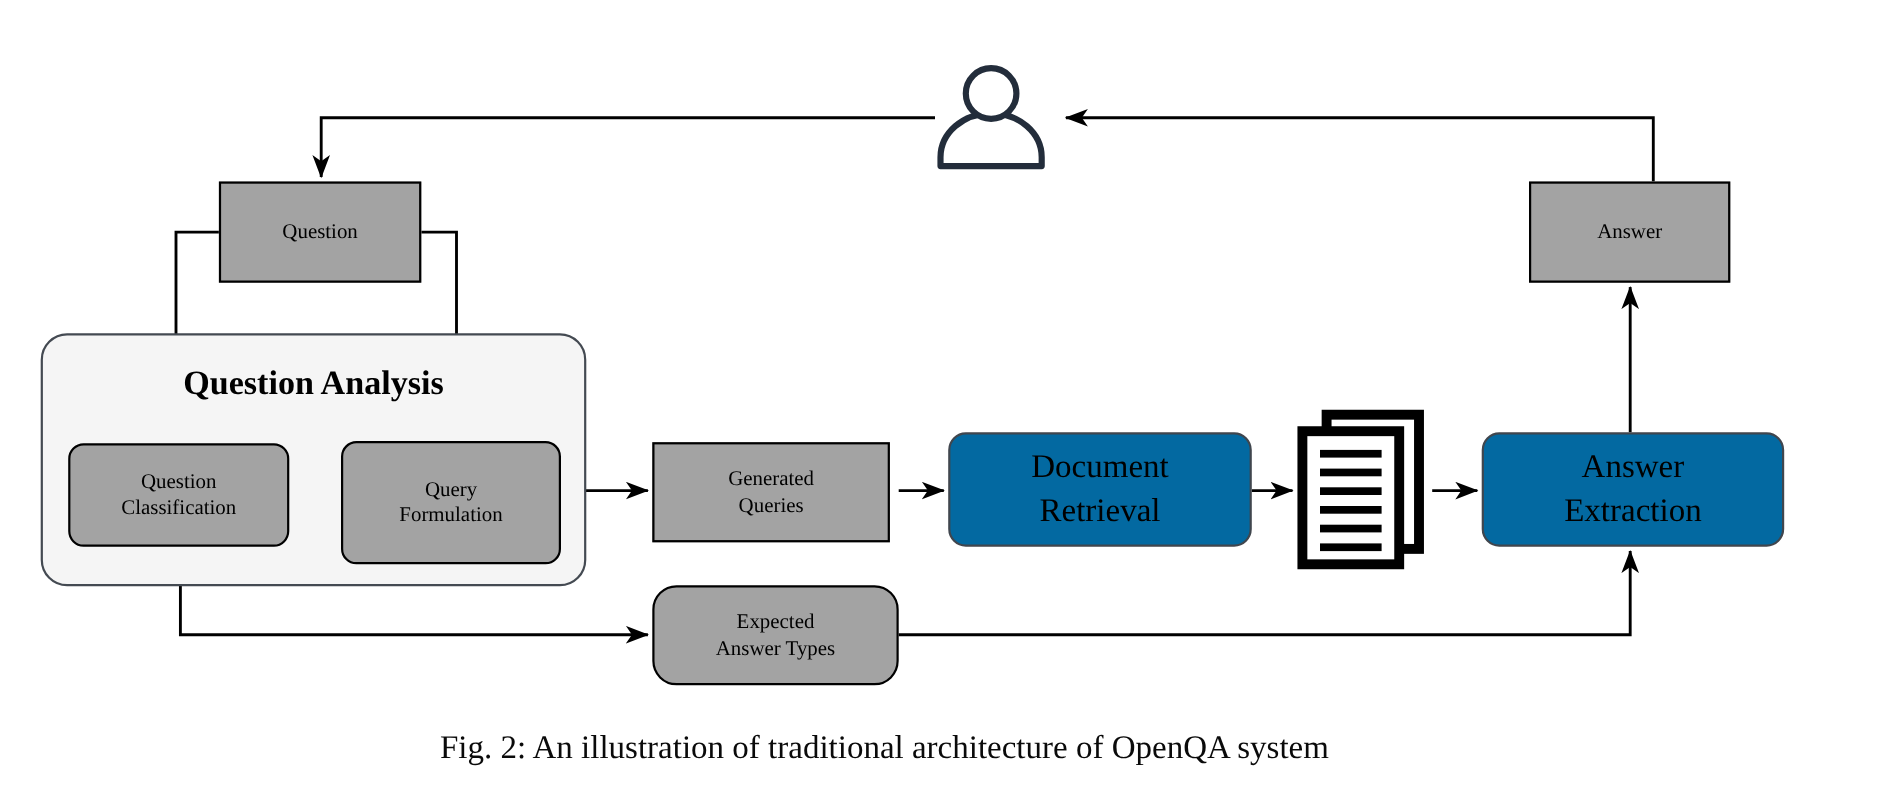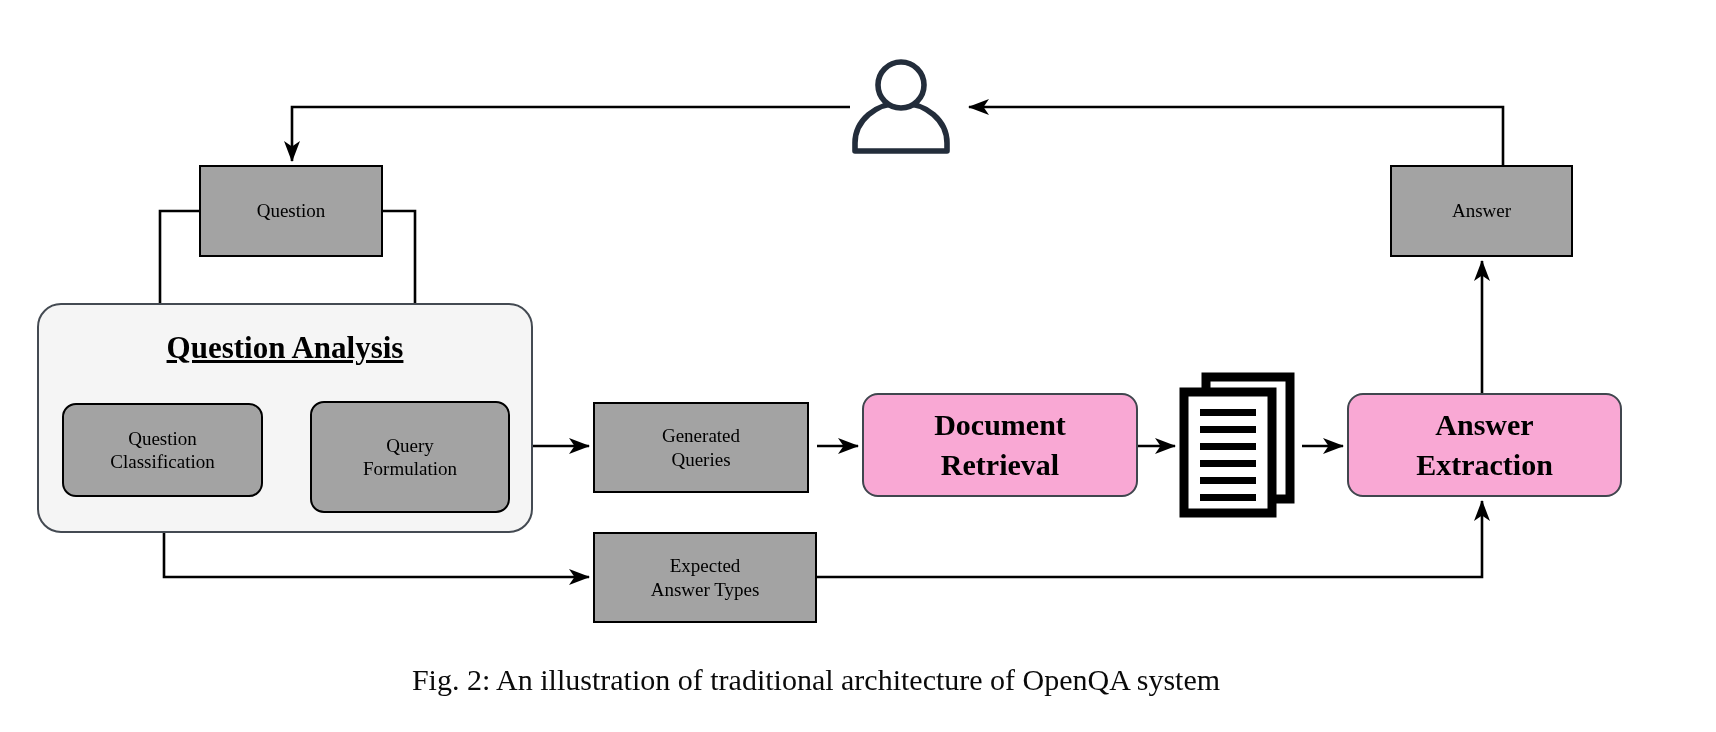--- a/index.html
+++ b/index.html
@@ -17,54 +17,54 @@
     display:flex;align-items:center;justify-content:center;
     text-align:center;
     background:#a3a3a3;
     border:2.7px solid #000000;
     box-sizing:border-box;
     font-size:19px;line-height:1.22;
     white-space:pre-line;
   }
   .round{border-radius:14px;border-width:2.5px;}
   .shaded{
-    background:#f9a8d4;
+    background:#0369a1;
     border:2.5px solid #40464e;
     border-radius:16px;
-    font-weight:bold;font-size:30px;line-height:1.35;
+    font-weight:normal;font-size:30px;line-height:1.35;
   }
   .group-box{
     position:absolute;
     background:#f5f5f5;
     border:2.5px solid #444a52;
     border-radius:24px;
     box-sizing:border-box;
   }
   .group-title{
     position:absolute;
     text-align:center;
     font-weight:bold;font-size:31px;
     white-space:pre-line;
   }
   .caption{
     position:absolute;
-    left:16px;top:663px;width:1600px;
+    left:4px;top:663px;width:1600px;
     text-align:center;
     font-size:30px;
     color:#0a0a0a;
   }
   
   #n-question{left:199px;top:165px;width:184px;height:92px;}
   #n-answer{left:1390px;top:165px;width:183px;height:92px;}
   #n-qa{left:37px;top:303px;width:496px;height:230px;}
-  #n-qa-title{left:37px;top:330px;width:496px;text-decoration:underline;}
+  #n-qa-title{left:37px;top:330px;width:496px;}
   #n-qc{left:62px;top:403px;width:201px;height:94px;}
   #n-qf{left:310px;top:401px;width:200px;height:112px;}
   #n-gq{left:593px;top:402px;width:216px;height:91px;}
-  #n-eat{left:593px;top:532px;width:224px;height:91px;}
+  #n-eat{left:593px;top:532px;width:224px;height:91px;border-radius:22px;}
   #n-dr{left:862px;top:393px;width:276px;height:104px;}
   #n-ae{left:1347px;top:393px;width:275px;height:104px;}
 </style>
 </head>
 <body>
 
 <div class="stage">
 
   <svg class="wires" width="1716" height="732" viewBox="0 0 1716 732" xmlns="http://www.w3.org/2000/svg">
     <defs>

